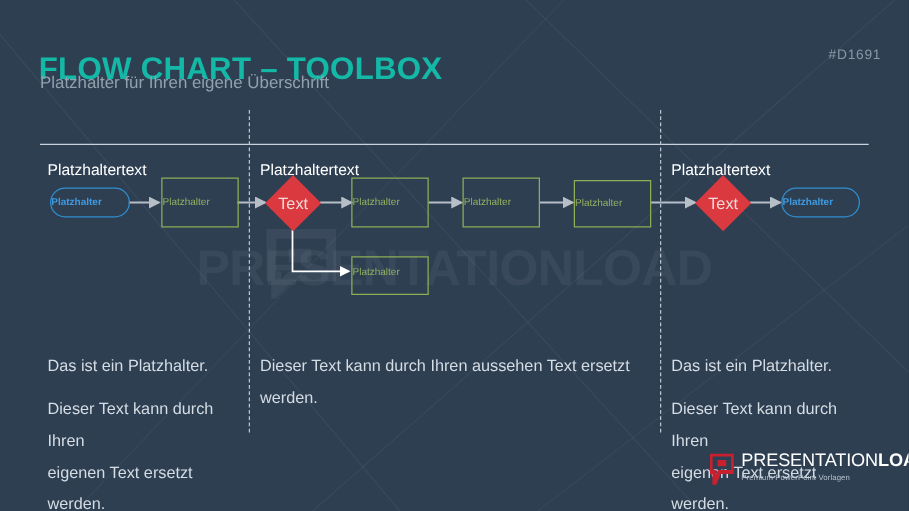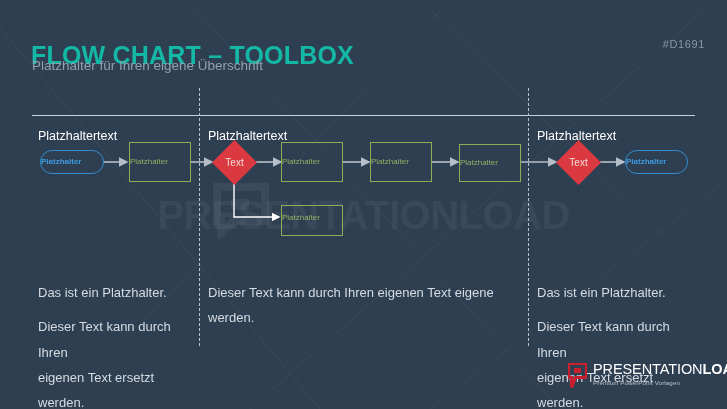--- a/index.html
+++ b/index.html
@@ -136,21 +136,21 @@
   .diamond-wrap {
     position: absolute;
     z-index: 4;
   }
   .diamond-text {
     position: absolute;
     inset: 0;
     display: flex;
     align-items: center;
     justify-content: center;
-    font-size: 10px;
+    font-size: 13px;
     color: #f3dada;
     pointer-events: none;
   }
 
   
   .conn {
     position: absolute;
     z-index: 3;
   }
 
@@ -299,21 +299,21 @@
 
   <div class="body-block" style="left:38px; top:280px; width:150px;">
     <p>Das ist ein Platzhalter.</p>
     <p>
       <span>Dieser Text kann durch Ihren</span><br>
       <span>eigenen Text ersetzt werden.</span>
     </p>
   </div>
 
   <div class="body-block" style="left:208px; top:280px; width:310px;">
-    <p>Dieser Text kann durch Ihren eigenen Text eigene werden.</p>
+    <p>Dieser Text kann durch Ihren aussehen Text ersetzt werden.</p>
     <p>
       <br>
     </p>
   </div>
 
   <div class="body-block" style="left:537px; top:280px; width:155px;">
     <p>Das ist ein Platzhalter.</p>
     <p>
       <span>Dieser Text kann durch Ihren</span><br>
       <span>eigenen Text ersetzt werden.</span>

